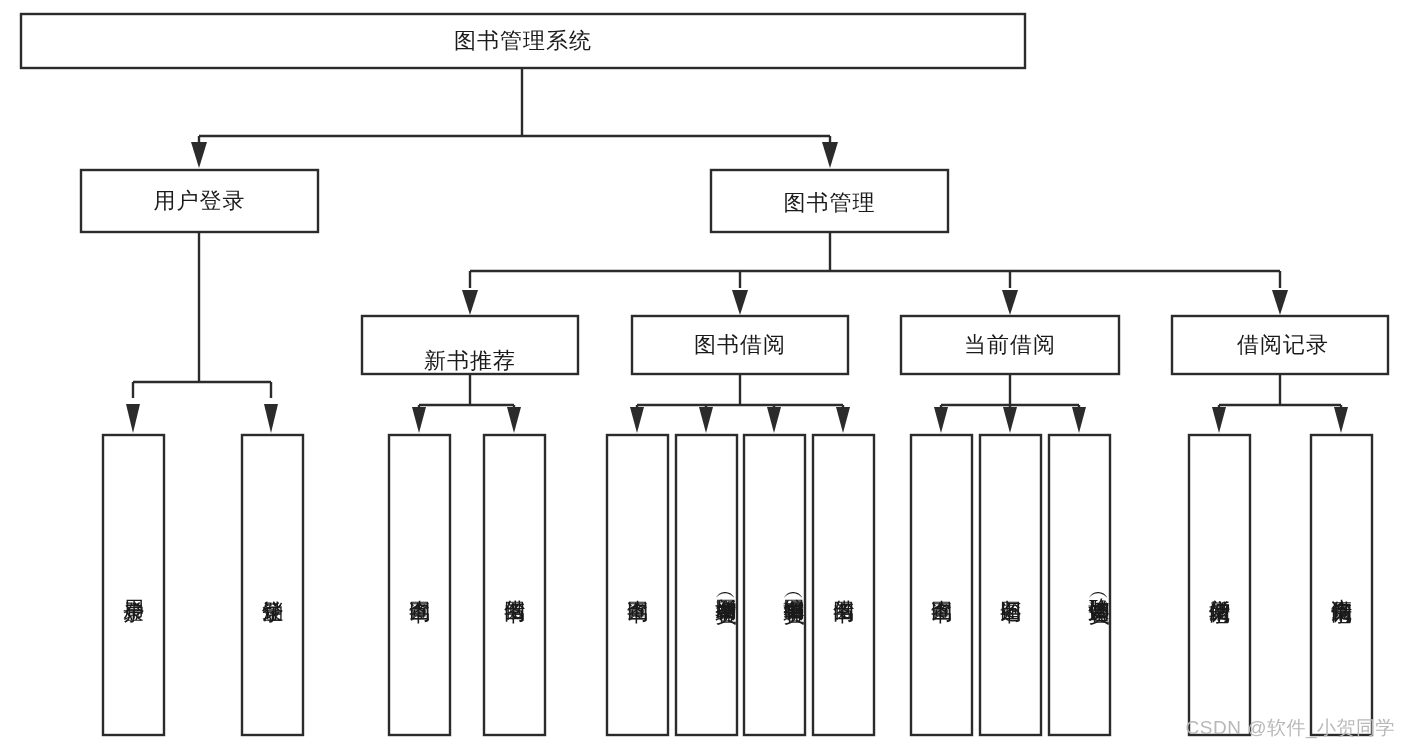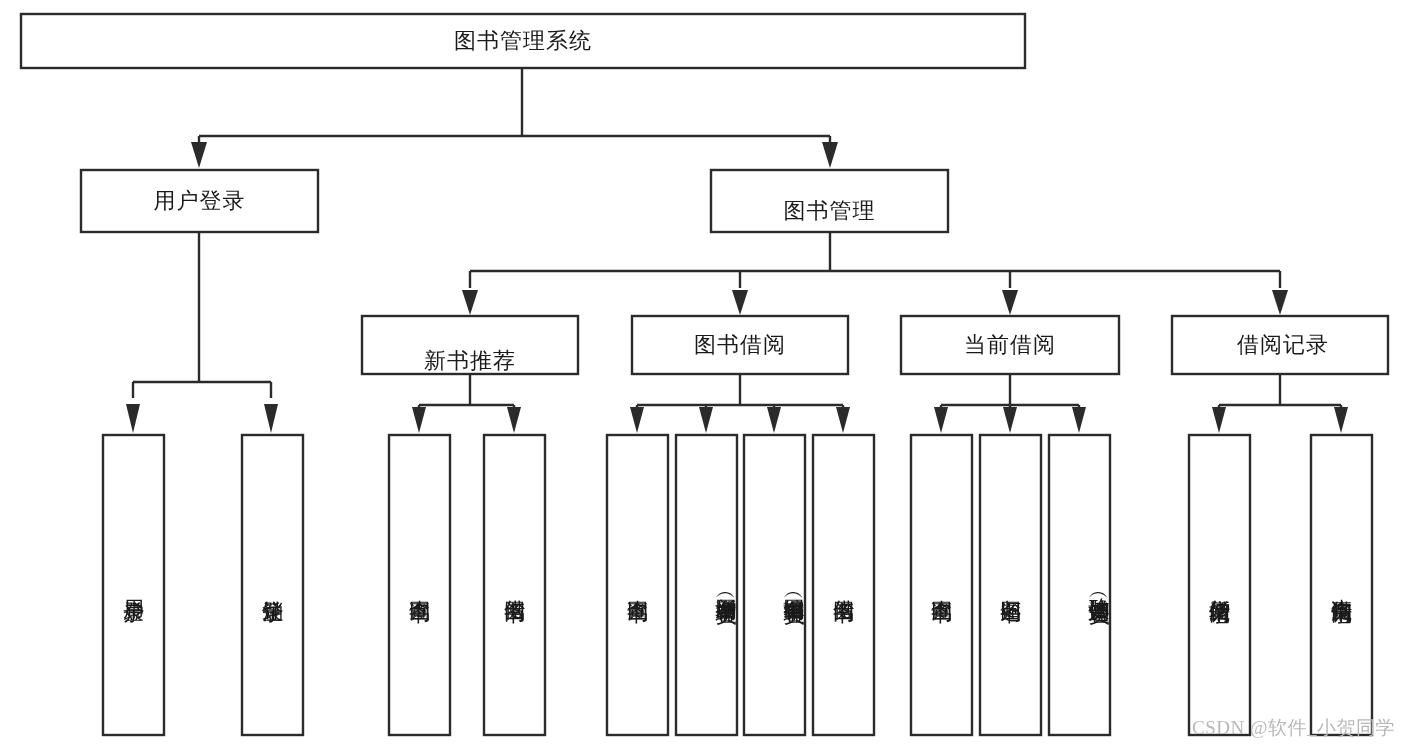--- a/index.html
+++ b/index.html
@@ -60,21 +60,21 @@
     font-size: 22px;
     letter-spacing: 1px;
     color: #1a1a1a;
     white-space: nowrap;
     pointer-events: none;
   }
   #watermark {
     position: absolute;
     right: 10px;
     bottom: 6px;
-    font-family: Liberation Serif, serif;
+    font-family: Liberation Sans, sans-serif;
     font-size: 19px;
     color: #b8b8b8;
     letter-spacing: 0.5px;
     white-space: nowrap;
   }
 </style>
 </head>
 <body>
 
 <div id="canvas">
@@ -184,21 +184,21 @@
     <rect class="node-box" x="1049" y="435" width="61" height="300"></rect>
 
     <rect class="node-box" x="1189" y="435" width="61" height="300"></rect>
     <rect class="node-box" x="1311" y="435" width="61" height="300"></rect>
 
   </svg>
 
   <div class="hlabel-wrap" style="left:21px; top:14px; width:1004px; height:54px;border-radius:22px;">图书管理系统</div>
 
   <div class="hlabel-wrap" style="left:81px; top:170px; width:237px; height:62px;">用户登录</div>
-  <div class="hlabel-wrap" style="left:711px; top:180px; width:237px; height:62px;text-align:right;">图书管理</div>
+  <div class="hlabel-wrap" style="left:711px; top:172px; width:237px; height:62px;text-align:right;">图书管理</div>
 
   <div class="hlabel-wrap" style="left:362px; top:332px; width:216px; height:58px;">新书推荐</div>
   <div class="hlabel-wrap" style="left:901px; top:316px; width:218px; height:58px;">当前借阅</div>
   <div class="hlabel-wrap" style="left:632px; top:316px; width:216px; height:58px;">图书借阅</div>
   <div class="hlabel-wrap" style="left:1172px; top:316px; width:222px; height:58px;">借阅记录</div>
 
   <div class="vlabel-wrap" style="left:103px; top:435px; width:61px; height:300px;">用户登录</div>
   <div class="vlabel-wrap" style="left:242px; top:435px; width:61px; height:300px;">注销登录</div>
 
   <div class="vlabel-wrap" style="left:389px; top:435px; width:61px; height:300px;">查询图书</div>

